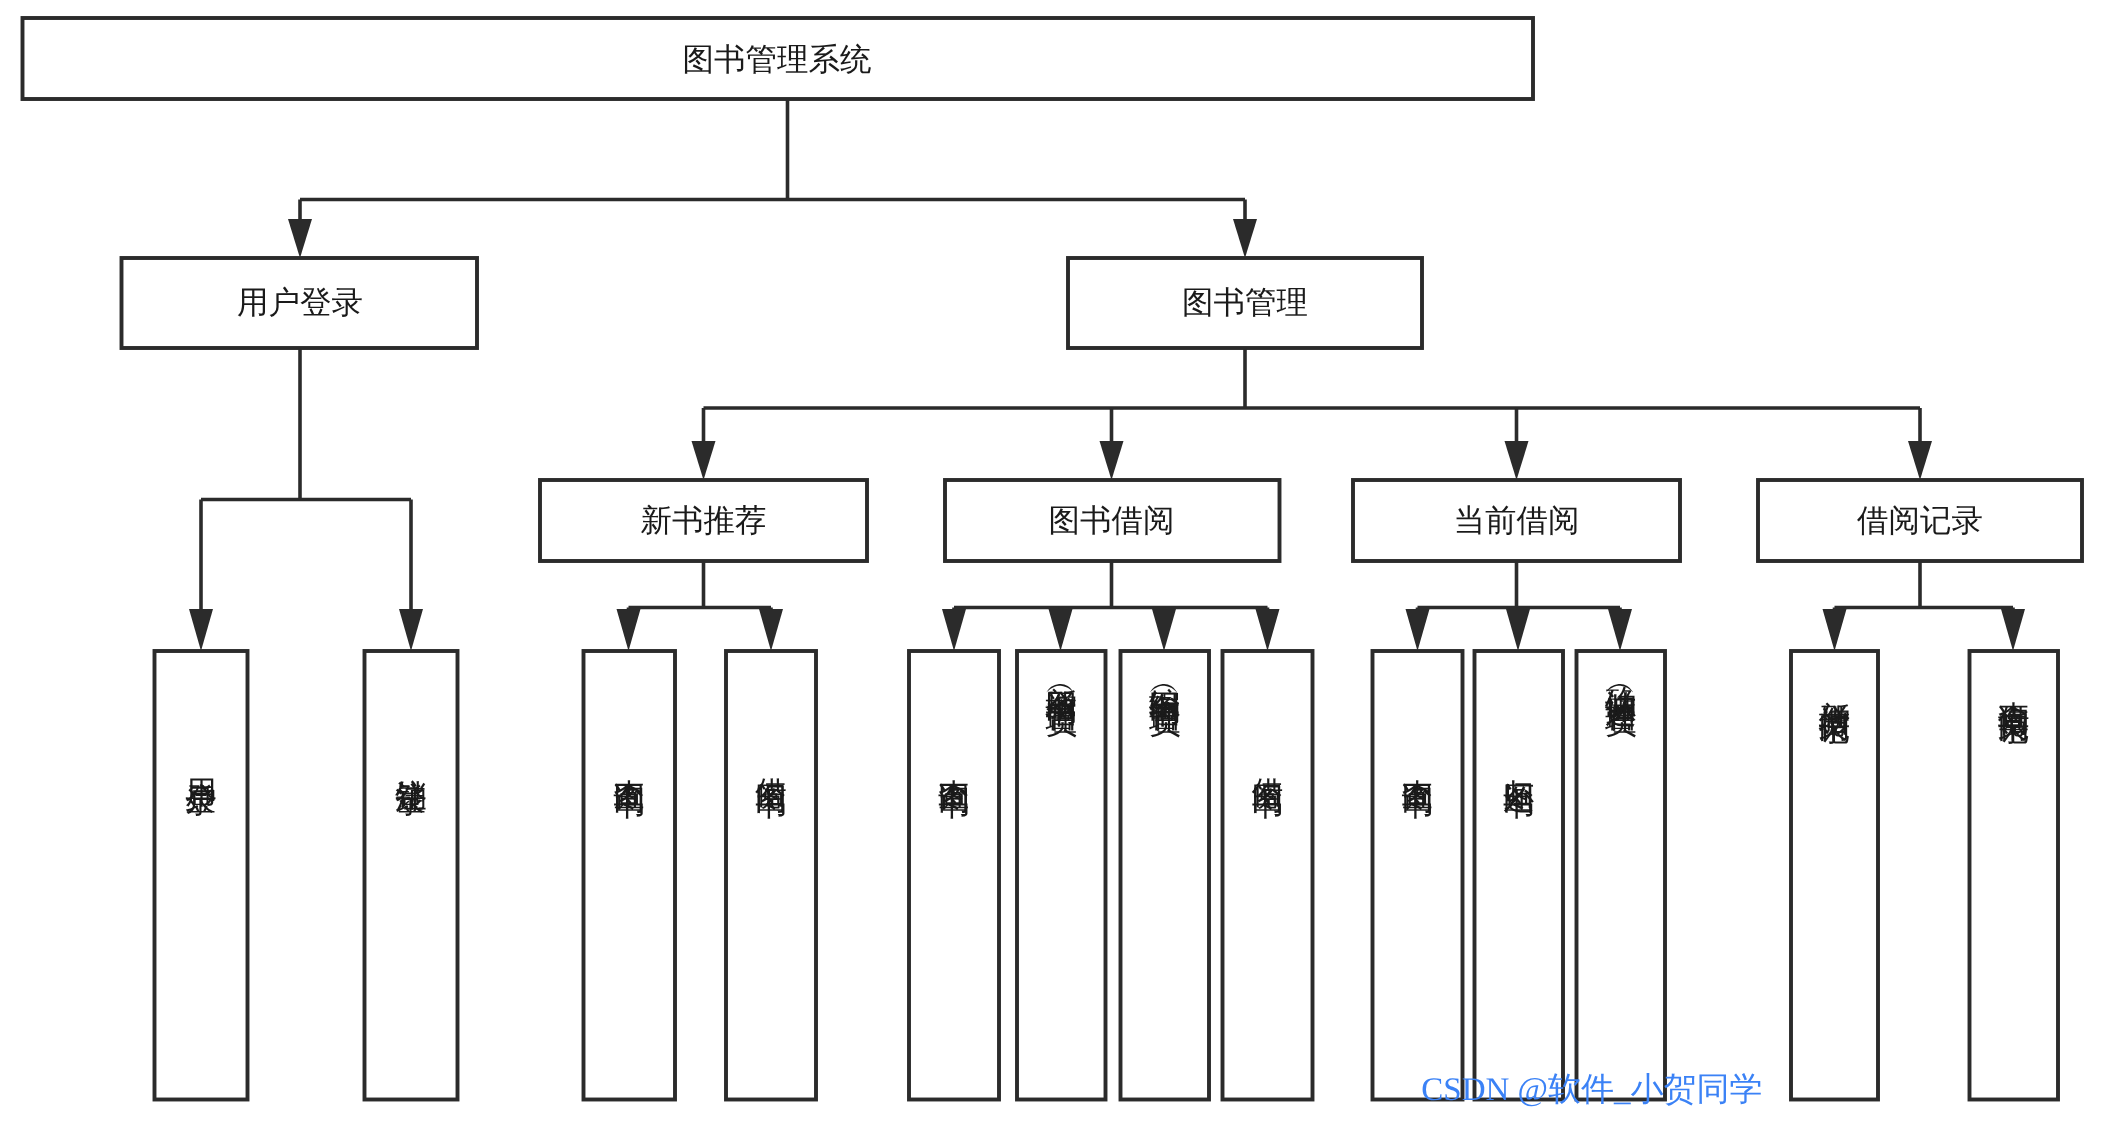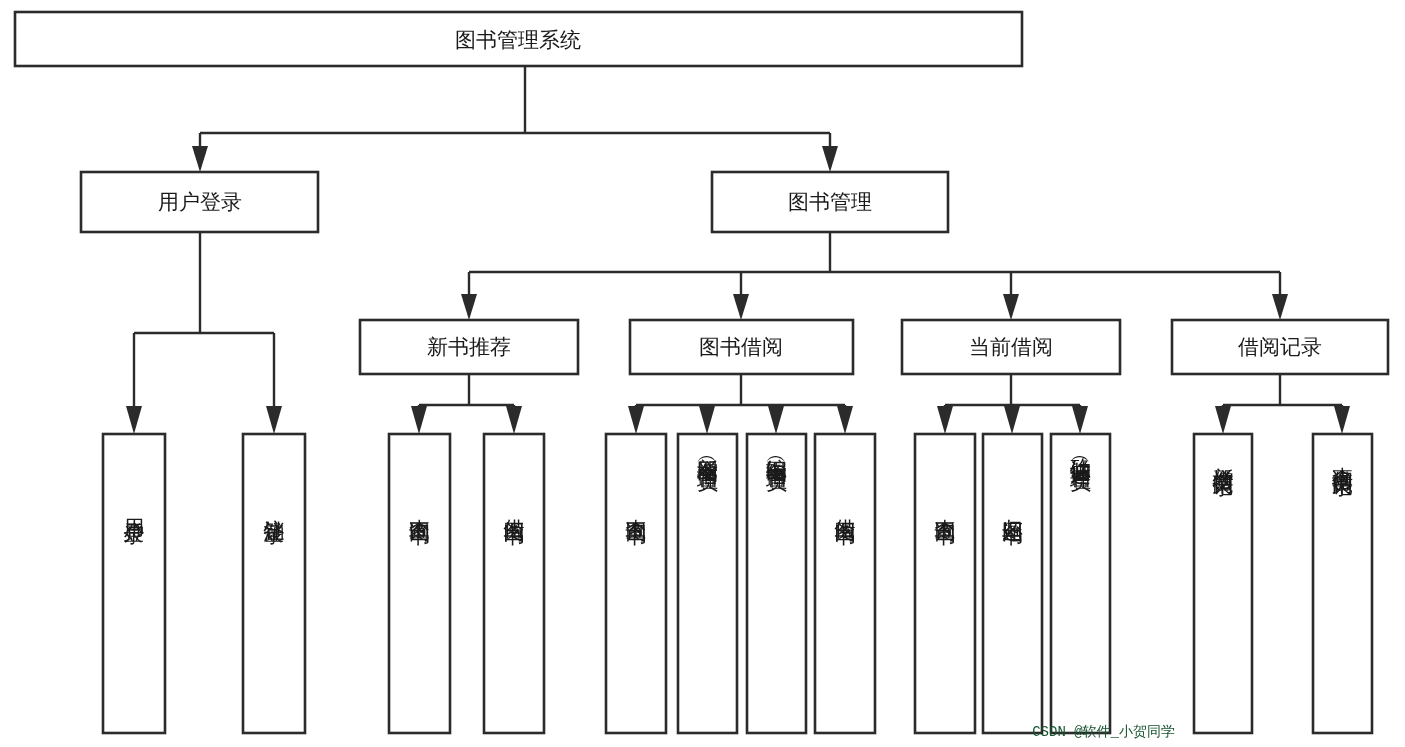--- a/index.html
+++ b/index.html
@@ -61,23 +61,23 @@
     font-size: 21px;
     line-height: 1.05;
     letter-spacing: 2px;
     color: #1a1a1a;
     white-space: nowrap;
   }
   .watermark {
     position: absolute;
     right: 10px;
     bottom: 6px;
-    font-family: Liberation Mono, monospace;
-    font-size: 14px;
-    color: #14532d;
+    font-family: Liberation Serif, serif;
+    font-size: 22px;
+    color: #3b82f6;
     white-space: nowrap;
     user-select: none;
   }
 </style>
 </head>
 <body>
 
 <div id="diagram-root">
 
   <svg id="tree-svg" viewBox="0 0 1405 747">

